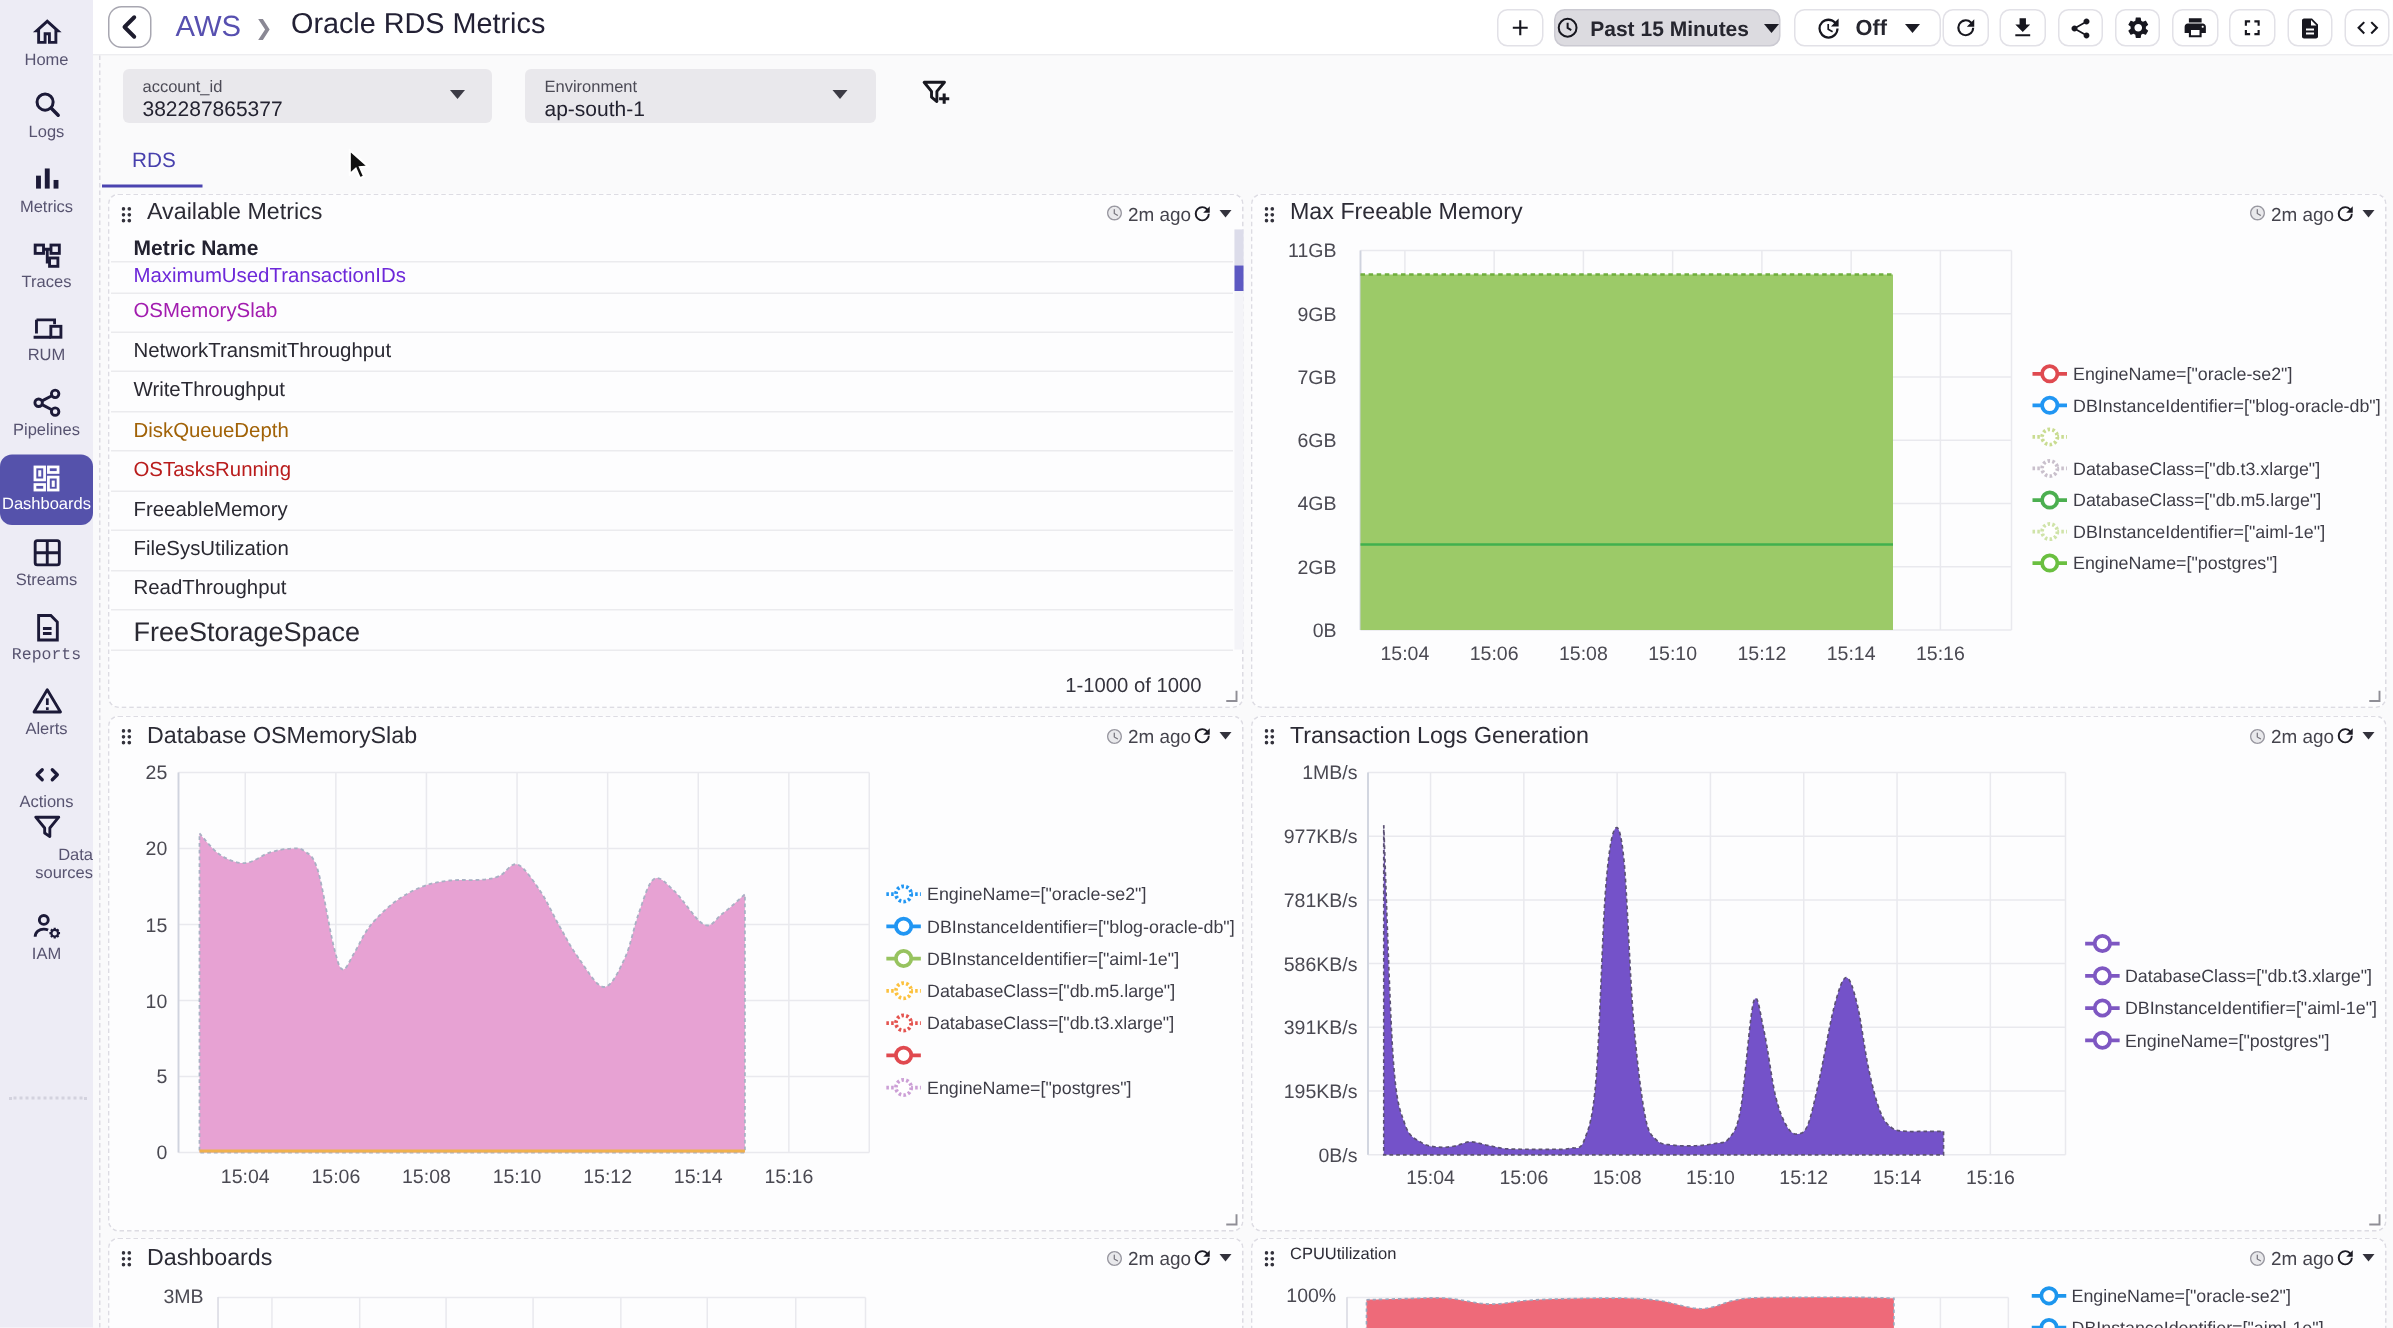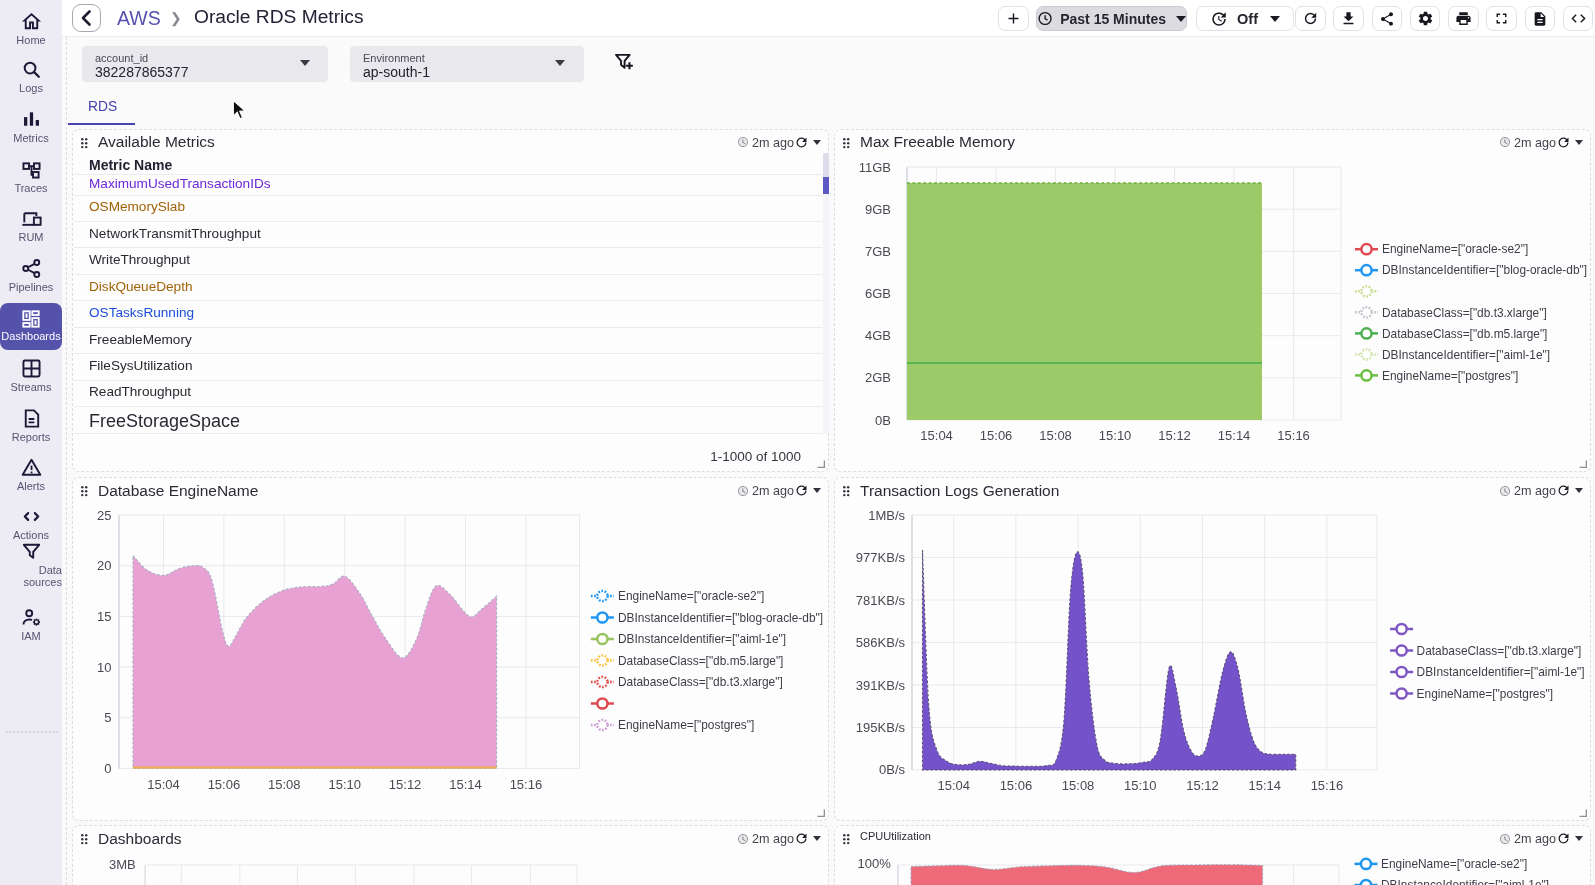--- a/index.html
+++ b/index.html
@@ -93,21 +93,21 @@
     </svg>
     <div class="lbl" style="margin-top:1px;">Streams</div>
   </div>
 <div class="navitem" style="top:407px;">
     <svg width="23" height="23" viewBox="0 0 24 24" style="display:block;margin:0 auto;">
       <g fill="none" stroke="#1c1a38" stroke-width="2">
         <path d="M6 3.5h8.5L19 8v12.5H6z"></path>
         <path d="M9 12.5h6M9 16h6"></path>
       </g>
     </svg>
-    <div class="lbl" style="margin-top:1px;">Reports</div>
+    <div class="lbl" style="margin-top:1px;font-family:Liberation Mono, monospace;">Reports</div>
   </div>
 <div class="navitem" style="top:456px;">
     <svg width="23" height="23" viewBox="0 0 24 24" style="display:block;margin:0 auto;">
       <g fill="none" stroke="#1c1a38" stroke-width="2" stroke-linejoin="round">
         <path d="M12 4L2.8 19.5h18.4z"></path>
       </g>
       <rect x="11.1" y="10" width="1.9" height="4.6" fill="#1c1a38"></rect>
       <rect x="11.1" y="16.2" width="1.9" height="1.9" fill="#1c1a38"></rect>
     </svg>
     <div class="lbl" style="margin-top:1px;">Alerts</div>
@@ -262,25 +262,25 @@
     <div class="abs" style="left:1px;top:91.4px;width:748px;border-top:1px solid #ebebee;"></div>
     <div class="abs" style="left:1px;top:117.9px;width:748px;border-top:1px solid #ebebee;"></div>
     <div class="abs" style="left:1px;top:144.3px;width:748px;border-top:1px solid #ebebee;"></div>
     <div class="abs" style="left:1px;top:170.8px;width:748px;border-top:1px solid #ebebee;"></div>
     <div class="abs" style="left:1px;top:197.2px;width:748px;border-top:1px solid #ebebee;"></div>
     <div class="abs" style="left:1px;top:223.7px;width:748px;border-top:1px solid #ebebee;"></div>
     <div class="abs" style="left:1px;top:250.1px;width:748px;border-top:1px solid #ebebee;"></div>
     <div class="abs" style="left:1px;top:276.6px;width:748px;border-top:1px solid #ebebee;"></div>
     <div class="abs" style="left:1px;top:303.0px;width:748px;border-top:1px solid #ebebee;"></div>
     <div class="abs" style="left:16px;top:46.3px;font-size:13.6px;color:#6d28d9;">MaximumUsedTransactionIDs</div>
-    <div class="abs" style="left:16px;top:69.7px;font-size:13.6px;color:#a16207;">OSMemorySlab</div>
+    <div class="abs" style="left:16px;top:69.7px;font-size:13.6px;color:#a21caf;">OSMemorySlab</div>
     <div class="abs" style="left:16px;top:96.2px;font-size:13.6px;color:#2a2932;">NetworkTransmitThroughput</div>
     <div class="abs" style="left:16px;top:122.6px;font-size:13.6px;color:#2a2932;">WriteThroughput</div>
     <div class="abs" style="left:16px;top:149.1px;font-size:13.6px;color:#a16207;">DiskQueueDepth</div>
-    <div class="abs" style="left:16px;top:175.5px;font-size:13.6px;color:#1d4ed8;">OSTasksRunning</div>
+    <div class="abs" style="left:16px;top:175.5px;font-size:13.6px;color:#b91c1c;">OSTasksRunning</div>
     <div class="abs" style="left:16px;top:202.0px;font-size:13.6px;color:#2a2932;">FreeableMemory</div>
     <div class="abs" style="left:16px;top:228.4px;font-size:13.6px;color:#2a2932;">FileSysUtilization</div>
     <div class="abs" style="left:16px;top:254.9px;font-size:13.6px;color:#2a2932;">ReadThroughput</div>
     <div class="abs" style="left:16px;top:281.3px;font-size:18px;color:#2a2932;">FreeStorageSpace</div>
     <div class="abs" style="left:749.5px;top:23px;width:6.5px;height:280px;background:#f4f4f8;"></div>
     <div class="abs" style="left:749.5px;top:23px;width:6.5px;height:24px;background:#dcdcea;"></div>
     <div class="abs" style="left:749.5px;top:47px;width:6.5px;height:17.5px;background:#5d59c2;"></div>
     <div class="abs" style="right:27px;top:319px;font-size:13.5px;color:#35343e;">1-1000 of 1000</div>
 <svg class="abs" style="right:3px;bottom:3px" width="9" height="9" viewBox="0 0 9 9">
       <path d="M1.5 8.5h7v-7" fill="none" stroke="#8f8e96" stroke-width="1.6"></path>
@@ -370,21 +370,21 @@
 </div>
 <div class="panel" style="left:72px;top:477px;width:757px;height:344px;">
 <svg class="abs" style="left:8px;top:8px" width="7" height="11" viewBox="0 0 7 11">
       <circle cx="1.3" cy="1.3" r="1.22" fill="#33323c"></circle>
       <circle cx="5.2" cy="1.3" r="1.22" fill="#33323c"></circle>
       <circle cx="1.3" cy="5.2" r="1.22" fill="#33323c"></circle>
       <circle cx="5.2" cy="5.2" r="1.22" fill="#33323c"></circle>
       <circle cx="1.3" cy="9.1" r="1.22" fill="#33323c"></circle>
       <circle cx="5.2" cy="9.1" r="1.22" fill="#33323c"></circle>
     </svg>
-<div class="abs" style="left:25px;top:3.8px;font-size:15.5px;font-weight:500;color:#2c2b35;">Database EngineName</div>
+<div class="abs" style="left:25px;top:3.8px;font-size:15.5px;font-weight:500;color:#2c2b35;">Database OSMemorySlab</div>
 
     <svg class="abs" style="left:664px;top:6.5px" width="12" height="12" viewBox="0 0 24 24">
       <path fill="#9a99a2" d="M11.99 2C6.47 2 2 6.48 2 12s4.47 10 9.99 10C17.52 22 22 17.52 22 12S17.52 2 11.99 2zm.01 18c-4.42 0-8-3.58-8-8s3.58-8 8-8 8 3.58 8 8-3.58 8-8 8zm.5-13H11v6l5.25 3.15.75-1.23-4.5-2.67z"></path>
       <path fill="#d8d8dd" d="M12 4a8 8 0 100 16 8 8 0 000-16z" opacity="0.55"></path>
       <path fill="#77767e" d="M12.5 7H11v6l5 3 .75-1.23-4.25-2.52z"></path>
     </svg>
     <div class="abs" style="left:679px;top:6px;font-size:12.6px;color:#44434c;">2m ago</div>
     <svg class="abs" style="left:721px;top:5px" width="15" height="15" viewBox="0 0 24 24">
       <path fill="#1c1b24" d="M17.65 6.35A7.96 7.96 0 0012 4a8 8 0 108 8h-2a6 6 0 11-1.76-4.24L13 11h7V4l-2.35 2.35z"></path>
     </svg>

